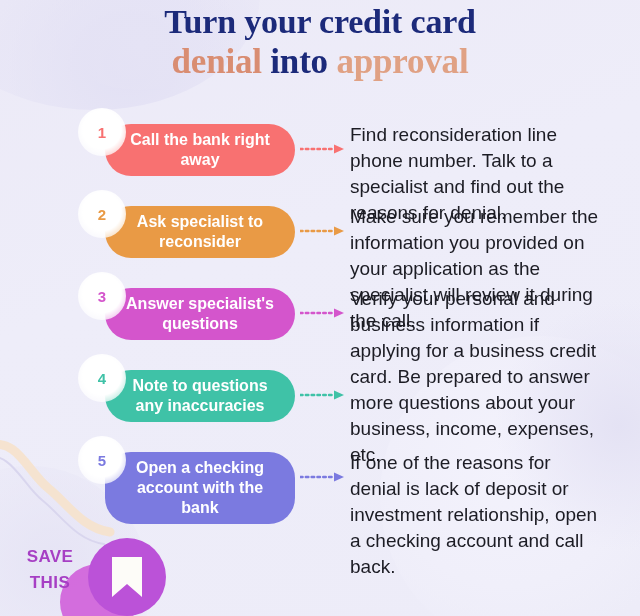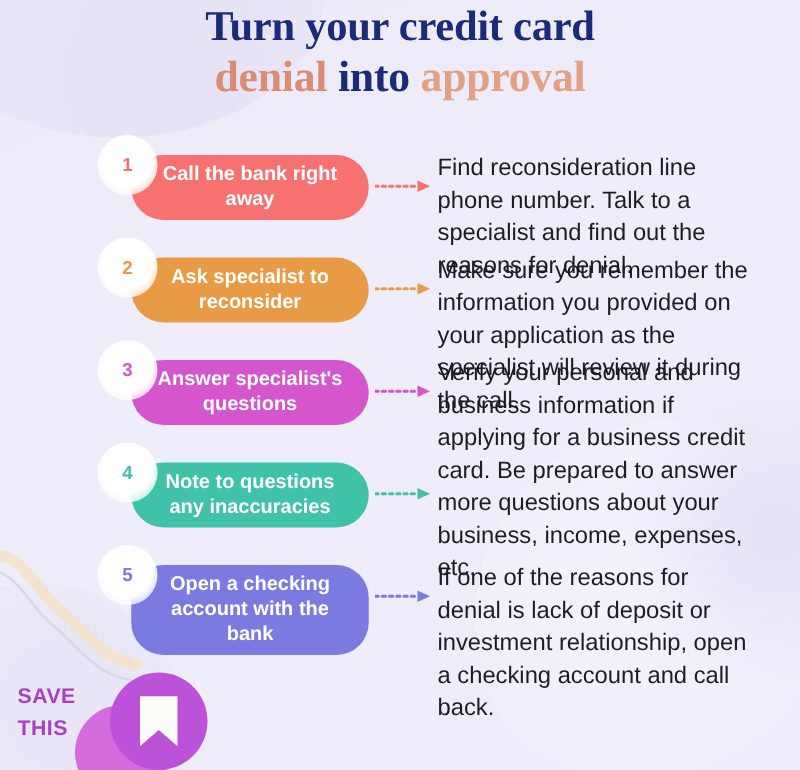--- a/index.html
+++ b/index.html
@@ -136,20 +136,21 @@
     line-height: 1.37;
     color: #1c1c24;
   }
 
   
   .save-wrap {
     position: absolute;
     left: 0; bottom: 0;
     width: 548px;
     height: 96px;
+    text-align: center;
   }
   .save-text {
     position: absolute;
     left: 14px; top: 24px;
     width: 72px;
     color: #a63fc4;
     font-size: 17px;
     font-weight: bold;
     line-height: 1.55;
     letter-spacing: 0.4px;

